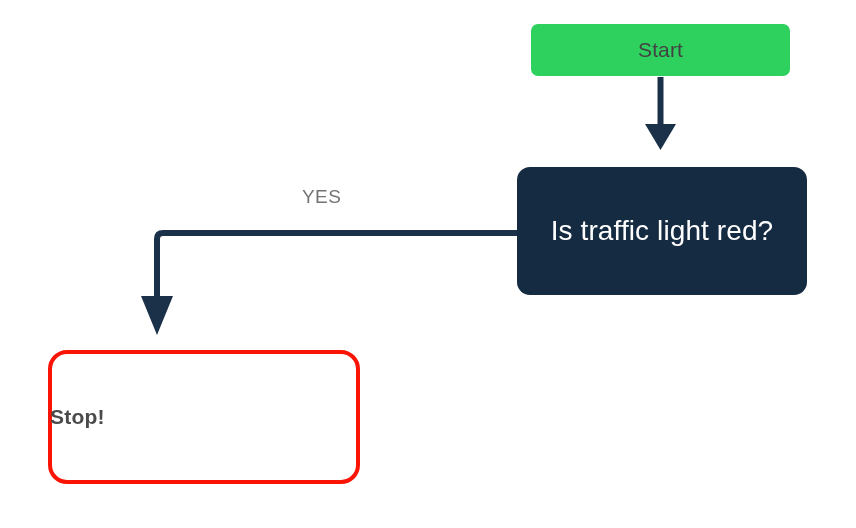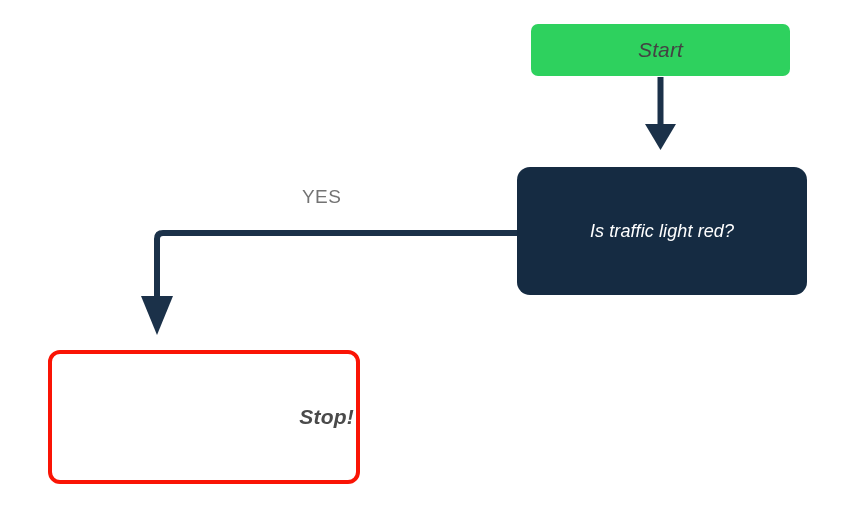--- a/index.html
+++ b/index.html
@@ -28,24 +28,23 @@
   }
   .node {
     position: absolute;
     box-sizing: border-box;
     display: flex;
     align-items: center;
     justify-content: center;
   }
   .node-label {
     display: block;
-    text-align: right;
+    text-align: left;
     line-height: 1.15;
     white-space: nowrap;
-    font-style: italic;
   }
 
   
   #node-start {
     left: 531px;
     top: 24px;
     width: 259px;
     height: 52px;
     background: #2ed15e;
     border-radius: 7px;
@@ -61,34 +60,34 @@
   #node-decision {
     left: 517px;
     top: 167px;
     width: 290px;
     height: 128px;
     background: #152b42;
     border-radius: 13px;
   }
   #node-decision .node-label {
     color: #ffffff;
-    font-size: 18px;
+    font-size: 28px;
     font-weight: 400;
     letter-spacing: 0.1px;
   }
 
   
   #node-stop {
     left: 48px;
     top: 350px;
     width: 312px;
     height: 134px;
     background: #ffffff;
     border: 4px solid #fa1405;
-    border-radius: 12px;
+    border-radius: 19px;
     justify-content: flex-start;
   }
   #node-stop .node-label {
     color: #4a4a4a;
     font-size: 21px;
     font-weight: bold;
     letter-spacing: 0.2px;
     width: 100%;
     padding-right: 0px;
     box-sizing: border-box;

